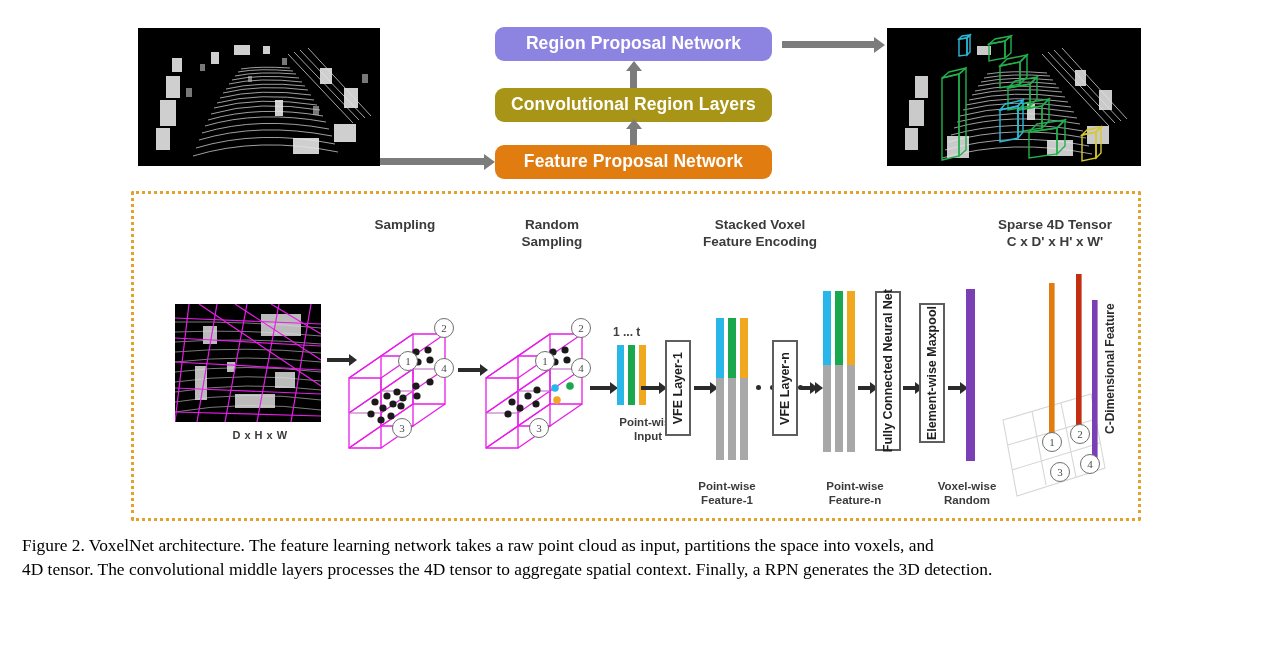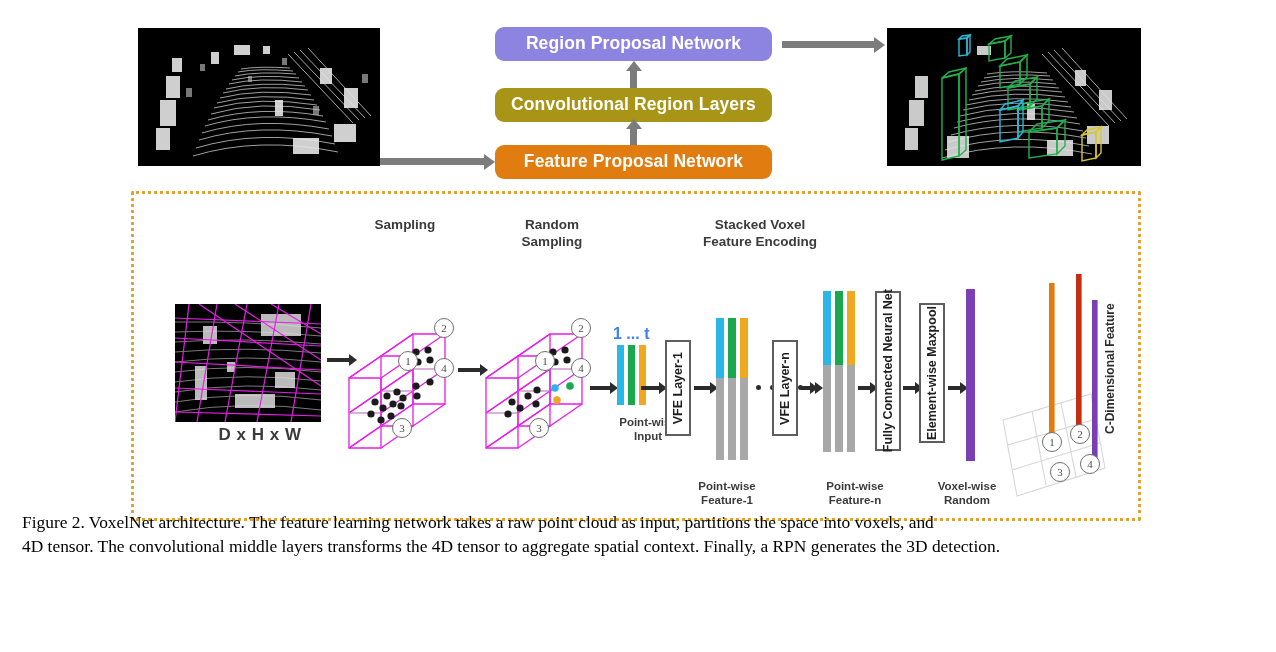--- a/index.html
+++ b/index.html
@@ -60,21 +60,21 @@
   #title-grouping{left:340px;top:216px;width:130px;}
   #title-random-sampling{left:482px;top:216px;width:140px;}
   #title-svfe{left:660px;top:216px;width:200px;}
   #title-sparse-tensor{left:960px;top:216px;width:190px;}
 
   
   .sub-label{
     position:absolute;font-weight:bold;font-size:11.5px;color:#3b3b3b;
     text-align:center;line-height:14px;white-space:pre-line;
   }
-  #label-dhw{left:175px;top:428px;width:170px;font-size:17px;letter-spacing:.5px;}
+  #label-dhw{left:175px;top:428px;width:170px;font-size:11px;letter-spacing:.5px;}
   #label-pointwise-input{left:593px;top:415px;width:110px;}
   #label-pw-feature-1{left:672px;top:479px;width:110px;}
   #label-pw-feature-n{left:800px;top:479px;width:110px;}
   #label-voxelwise-feature{left:912px;top:479px;width:110px;}
 
   
   .vbox{
     position:absolute;border:2px solid #5e5e5e;background:#fff;
     display:flex;align-items:center;justify-content:center;
     box-sizing:border-box;
@@ -89,30 +89,30 @@
   #maxpool-box{left:919px;top:303px;width:26px;height:140px;}
 
   
   .mini-arrow{position:absolute;height:4px;background:#2b2b2b;}
   .mini-arrow::after{
     content:"";position:absolute;right:-8px;top:50%;transform:translateY(-50%);
     border-top:6px solid transparent;border-bottom:6px solid transparent;
     border-left:8px solid #2b2b2b;
   }
   .bar-label-t{
-    position:absolute;font-size:16px;font-weight:bold;color:#3b82f6;
+    position:absolute;font-size:12px;font-weight:bold;color:#404040;
   }
 
   
   .ellipsis-dots{position:absolute;display:flex;gap:9px;align-items:center;}
   .ellipsis-dots i{width:5px;height:5px;background:#2b2b2b;border-radius:50%;display:block;}
 
   
   #caption{
-    position:absolute;left:22px;top:510px;width:1232px;
+    position:absolute;left:22px;top:533px;width:1232px;
     font-family:"Liberation Serif", serif;font-size:17.4px;
     color:#000;line-height:24.2px;text-align:justify;
   }
   #caption > span{display:block;}
 
   .numcircle{
     position:absolute;border-radius:50%;border:1.6px solid #6f6f6f;
     background:#fff;color:#4a4a4a;font-size:11px;
     display:flex;align-items:center;justify-content:center;
     font-family:"Liberation Serif", serif;
@@ -272,20 +272,22 @@
     </svg>
   </div>
 
   <div id="feature-panel"></div>
 
   <div class="stage-title" id="title-grouping">Sampling</div>
   <div class="stage-title" id="title-svfe">Stacked Voxel
 Feature Encoding</div>
   <div class="stage-title" id="title-random-sampling">Random
 Sampling</div>
+  <div class="stage-title" id="title-sparse-tensor">Sparse 4D Tensor
+C x D' x H' x W'</div>
 
   <div class="lidar" style="left:175px;top:304px;width:146px;height:118px;">
     <svg width="146" height="118" viewBox="0 0 146 118">
       <rect x="0" y="0" width="146" height="118" fill="#000"></rect>
       <g stroke="#cfcfcf" stroke-width="0.7" fill="none" opacity="0.85">
         <path d="M0 108 Q70 96 146 106"></path>
         <path d="M0 98 Q70 86 146 96"></path>
         <path d="M0 88 Q70 77 146 86"></path>
         <path d="M0 78 Q70 68 146 77"></path>
         <path d="M0 68 Q70 59 146 68"></path>
@@ -513,16 +515,16 @@
       <text x="119" y="162" transform="rotate(-90 119 162)" font-family="Liberation Sans, sans-serif" font-size="12" font-weight="bold" fill="#2b2b2b">C-Dimensional Feature</text>
     </svg>
     <div class="numcircle" style="left:47px;top:160px;width:18px;height:18px;">1</div>
     <div class="numcircle" style="left:75px;top:152px;width:18px;height:18px;">2</div>
     <div class="numcircle" style="left:55px;top:190px;width:18px;height:18px;">3</div>
     <div class="numcircle" style="left:85px;top:182px;width:18px;height:18px;">4</div>
   </div>
 
   <div id="caption">
     <span>Figure 2. VoxelNet architecture.  The feature learning network takes a raw point cloud as input, partitions the space into voxels, and</span>
-    <span>4D tensor.  The convolutional middle layers transforms the 4D tensor to aggregate spatial context.  Finally, a RPN generates the 3D detection.</span>
+    <span>4D tensor.  The convolutional middle layers processes the 4D tensor to aggregate spatial context.  Finally, a RPN generates the 3D detection.</span>
   </div>
 
 </div>
 
 </body></html>

